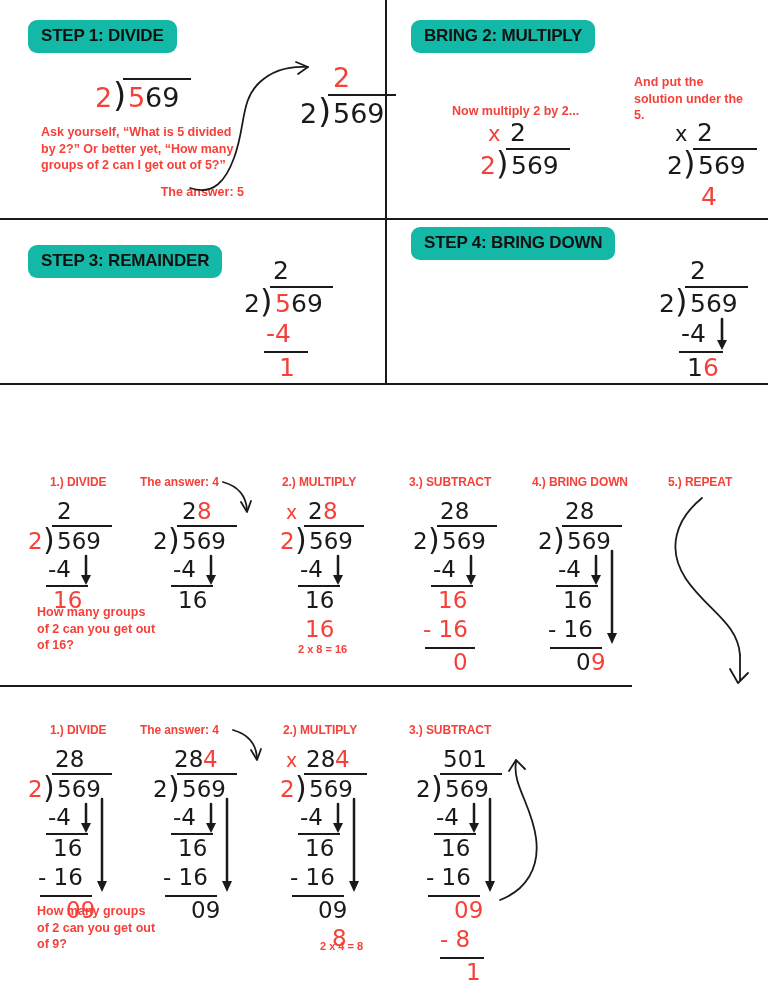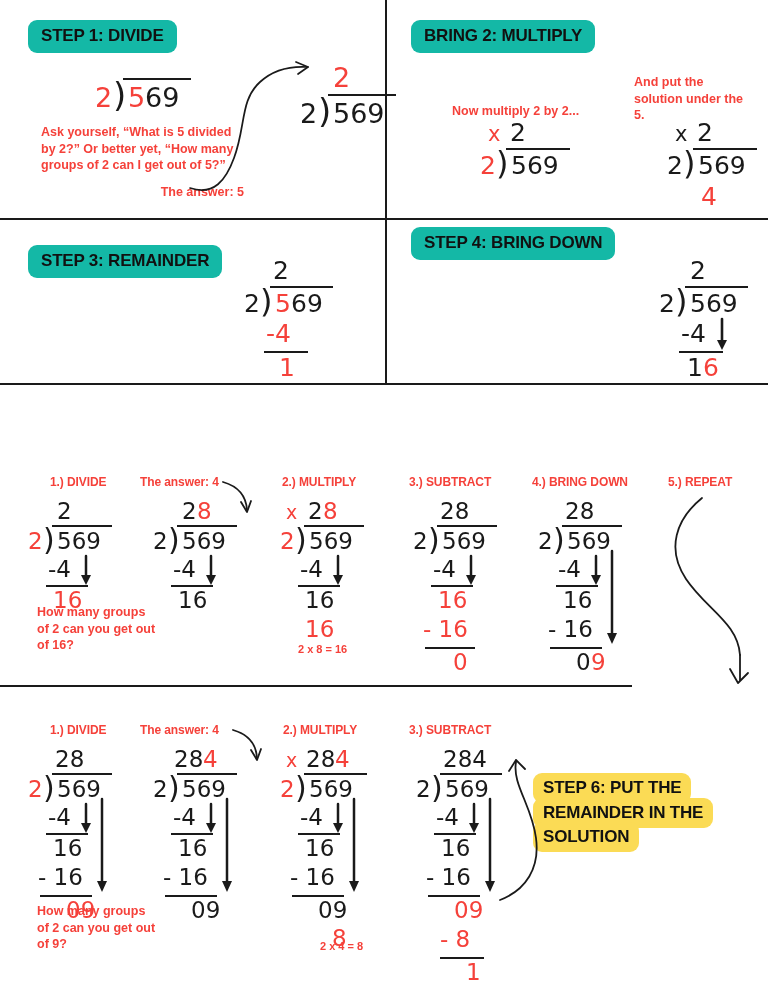--- a/index.html
+++ b/index.html
@@ -384,21 +384,21 @@
       <path d="M6,1 L6,86" stroke="#1a1a1a" stroke-width="2.5" stroke-linecap="round" fill="none"></path>
       <path d="M6,94 L1,83 L11,83 Z" fill="#1a1a1a"></path>
     </svg>
     <div class="hbar" style="left:6px;top:149px;width:52px;height:2.3px;"></div>
     <span class="num k" style="left:32px;top:151px;">09</span>
     <span class="num r" style="left:46px;top:179px;">8</span>
   </div>
   <div class="red-small" style="left:320px;top:940px;">2 x 4 = 8</div>
 
   <div class="ld" style="left:418px;top:746px;font-size:23px;">
-    <span class="num k" style="left:25px;top:0px;">284</span>
+    <span class="num k" style="left:25px;top:0px;">501</span>
     <div class="hbar" style="left:22px;top:27px;width:62px;height:2.3px;"></div>
     <span class="num k" style="left:-2px;top:30px;">2</span>
     <span class="brk" style="left:13px;top:24px;font-size:30px;">)</span>
     <span class="num k" style="left:27px;top:30px;">569</span>
     <span class="num k" style="left:18px;top:58px;">-4</span>
     <svg class="darrow" style="left:50px;top:57px;" width="12" height="32" viewBox="0 0 12 32">
       <path d="M6,1 L6,24" stroke="#1a1a1a" stroke-width="2.5" stroke-linecap="round" fill="none"></path>
       <path d="M6,30 L1,20 L11,20 Z" fill="#1a1a1a"></path>
     </svg>
     <div class="hbar" style="left:16px;top:87px;width:42px;height:2.3px;"></div>
@@ -409,25 +409,20 @@
       <path d="M6,94 L1,83 L11,83 Z" fill="#1a1a1a"></path>
     </svg>
     <div class="hbar" style="left:10px;top:149px;width:52px;height:2.3px;"></div>
     <span class="num r" style="left:36px;top:151px;">09</span>
     <span class="num r" style="left:22px;top:180px;">-  8</span>
     <div class="hbar" style="left:22px;top:211px;width:44px;height:2.3px;"></div>
     <span class="num r" style="left:48px;top:213px;">1</span>
   </div>
 
 
-  <div class="pill pill-multi" style="left:533px;top:776px;">
-    <span class="ln">STEP 6: PUT THE</span><br>
-    <span class="ln">REMAINDER IN THE</span><br>
-    <span class="ln">SOLUTION</span>
-  </div>
 
   <svg class="abs" style="left:492px;top:748px;" width="60" height="160" viewBox="0 0 60 160">
     <path d="M8,152 C34,142 48,120 44,90 C40,58 20,36 24,14" fill="none" stroke="#1a1a1a" stroke-width="1.8" stroke-linecap="round"></path>
     <path d="M24,12 L17,23 M24,12 L33,21" fill="none" stroke="#1a1a1a" stroke-width="1.8" stroke-linecap="round"></path>
   </svg>
 
 
 </div>
 
 </body></html>

